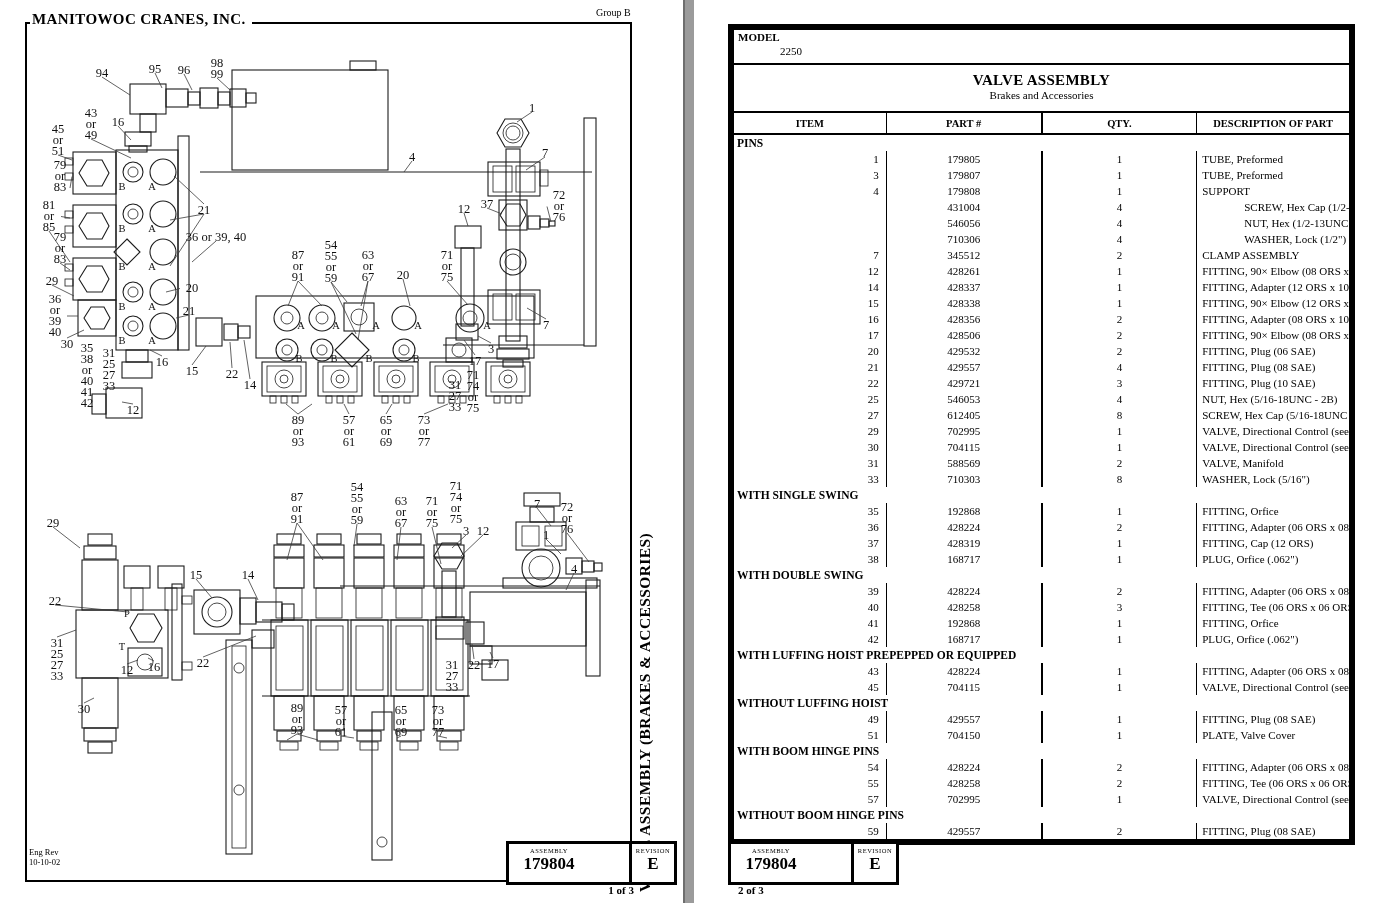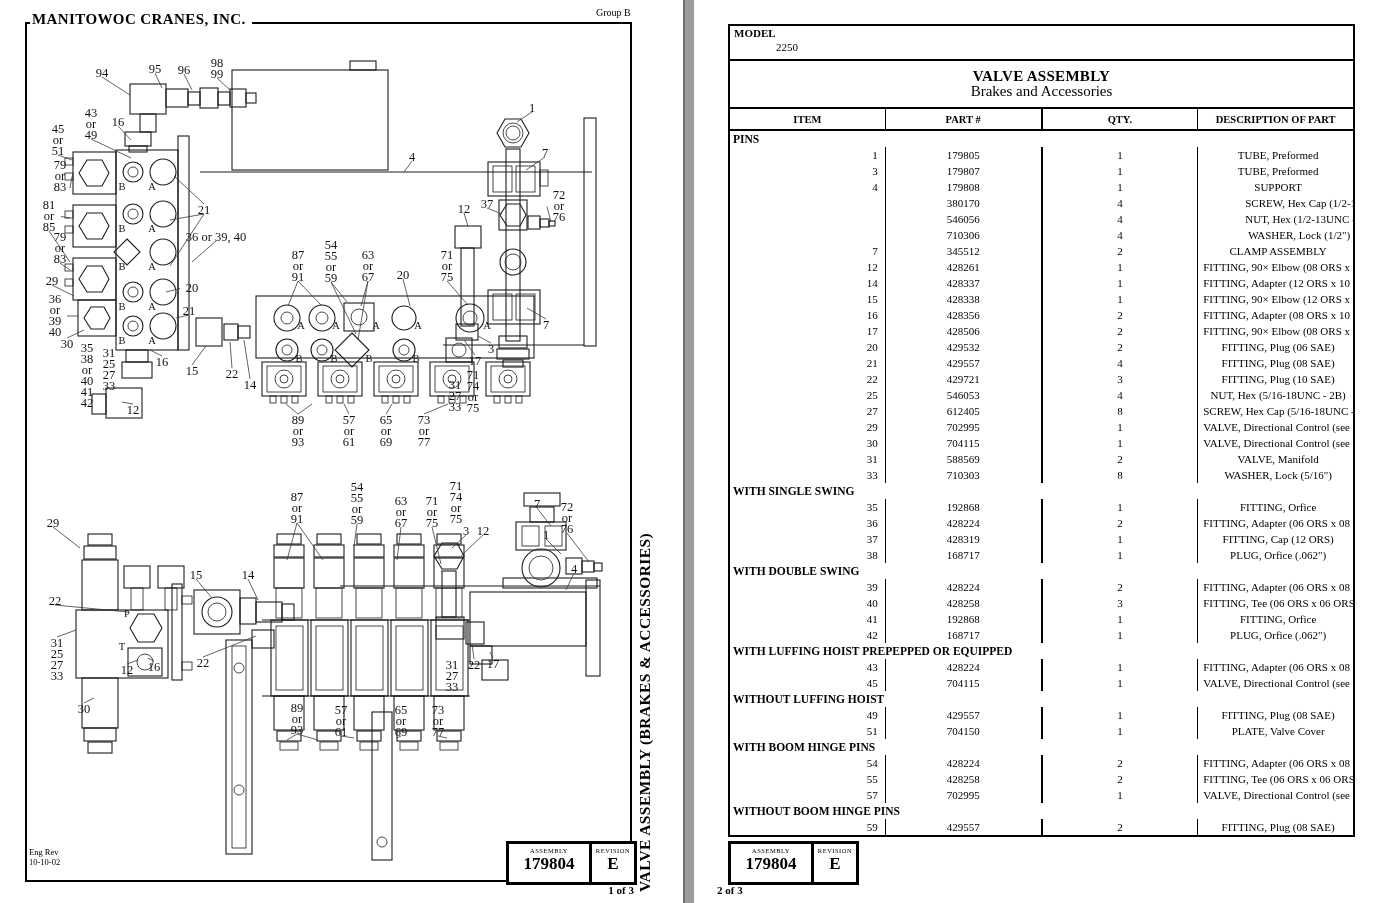--- a/index.html
+++ b/index.html
@@ -16,59 +16,59 @@
     font-weight:bold;font-size:15.5px;letter-spacing:.4px;white-space:nowrap;z-index:3;}
   .pageno-left{position:absolute;left:574px;top:884px;width:60px;text-align:right;
     font-weight:bold;font-size:11px;}
   #diagram-svg{position:absolute;left:0;top:0;z-index:2;}
   .geo{stroke:#1c1c1c;fill:none;stroke-width:1.1px;}
   .geo-thin{stroke:#1c1c1c;fill:none;stroke-width:.8px;}
   .callout{font-family:"Liberation Serif",serif;font-size:12.5px;fill:#111;text-anchor:middle;}
   .portlabel{font-family:"Liberation Serif",serif;font-size:10.5px;fill:#111;text-anchor:middle;}
   .leader{stroke:#3a3a3a;stroke-width:.8px;}
   
-  .asmbox{position:absolute;display:flex;border:3px solid #000;background:#fff;z-index:4;}
+  .asmbox{position:absolute;display:flex;border:3px solid #000;background:#fff;z-index:4;gap:40px;}
   .asmbox .cell{display:flex;flex-direction:column;align-items:center;justify-content:flex-start;}
   .asmbox .cell1{width:80px;}
   .asmbox .cell2{width:42px;border-left:3px solid #000;}
   .asmbox .lbl{font-size:6.5px;letter-spacing:.5px;margin-top:3px;}
   .asmbox .val{font-weight:bold;font-size:17px;line-height:20px;}
   .asmbox-left{left:506px;top:841px;height:38px;}
   
   .divider{position:absolute;left:683px;top:0;width:9px;height:903px;background:#9b9b9b;
     border-left:2px solid #6e6e6e;border-right:2px solid #c9c9c9;}
   
   .page-right{position:absolute;left:694px;top:0;width:685px;height:903px;background:#fff;}
   table.parts{position:absolute;left:34px;top:24px;width:627px;border-collapse:collapse;
-    table-layout:fixed;border:2px solid #000000;}
+    table-layout:fixed;border:6px solid #000000;}
   table.parts td,table.parts th{padding:0;font-size:11px;line-height:15px;overflow:hidden;white-space:nowrap;}
   tr.model-row td{height:33px;border-bottom:2px solid #000;vertical-align:top;}
   .model-label{font-weight:bold;font-size:11px;padding-left:4px;display:inline-block;}
   .model-value{font-size:11px;padding-left:46px;margin-top:-1px;}
   tr.title-row td{height:46px;border-bottom:2px solid #000;text-align:center;vertical-align:middle;}
   .tbl-title{font-weight:bold;font-size:15px;letter-spacing:.3px;}
-  .tbl-subtitle{font-size:15px;}
+  .tbl-subtitle{font-size:11px;}
   tr.cols-row th{height:20px;border-bottom:2px solid #000;font-weight:bold;font-size:10.5px;text-align:center;}
   th.h1,td.c1{width:33px;}
   th.h2,td.c2{width:64px;}
   th.h3,td.c3{width:44px;}
   th.h1,td.c1{border-right:1px solid #000;}
   th.h2,td.c2{border-right:2px solid #000;}
   th.h3,td.c3{border-right:1px solid #000;}
   tbody td{height:16px;}
   tbody td.c1{text-align:right;padding-right:7px;}
   tbody td.c2{text-align:center;}
   tbody td.c3{text-align:center;}
-  tbody td.c4{text-align:center;padding-left:5px;}
+  tbody td.c4{text-align:left;padding-left:5px;}
   tbody td.ind{padding-left:47px;}
   tr.sec td{font-weight:bold;font-size:11.5px;padding-left:3px;height:16px;}
   .asmbox-right{left:34px;top:841px;height:38px;}
   .serialnote{position:absolute;right:26px;top:858px;font-weight:bold;font-style:italic;
     font-size:13.5px;letter-spacing:.2px;}
-  .pageno-right{position:absolute;left:23px;top:884px;font-weight:bold;font-size:11px;}
+  .pageno-right{position:absolute;left:44px;top:884px;font-weight:bold;font-size:11px;}
 </style>
 </head>
 <body>
 
 <div class="stage">
 
   <div class="page-left">
     <div class="page-border"></div>
     <div class="company">MANITOWOC CRANES, INC.</div>
     <div class="groupb">Group B</div>
@@ -552,21 +552,21 @@
             <td class="c4">TUBE, Preformed</td>
           </tr>
           <tr>
             <td class="c1">4</td>
             <td class="c2">179808</td>
             <td class="c3">1</td>
             <td class="c4">SUPPORT</td>
           </tr>
           <tr>
             <td class="c1"></td>
-            <td class="c2">380170</td>
+            <td class="c2">431004</td>
             <td class="c3">4</td>
             <td class="c4 ind">SCREW, Hex Cap (1/2-13UNC - 2A x 1-1/2" long)</td>
           </tr>
           <tr>
             <td class="c1"></td>
             <td class="c2">546056</td>
             <td class="c3">4</td>
             <td class="c4 ind">NUT, Hex (1/2-13UNC - 2B)</td>
           </tr>
           <tr>

